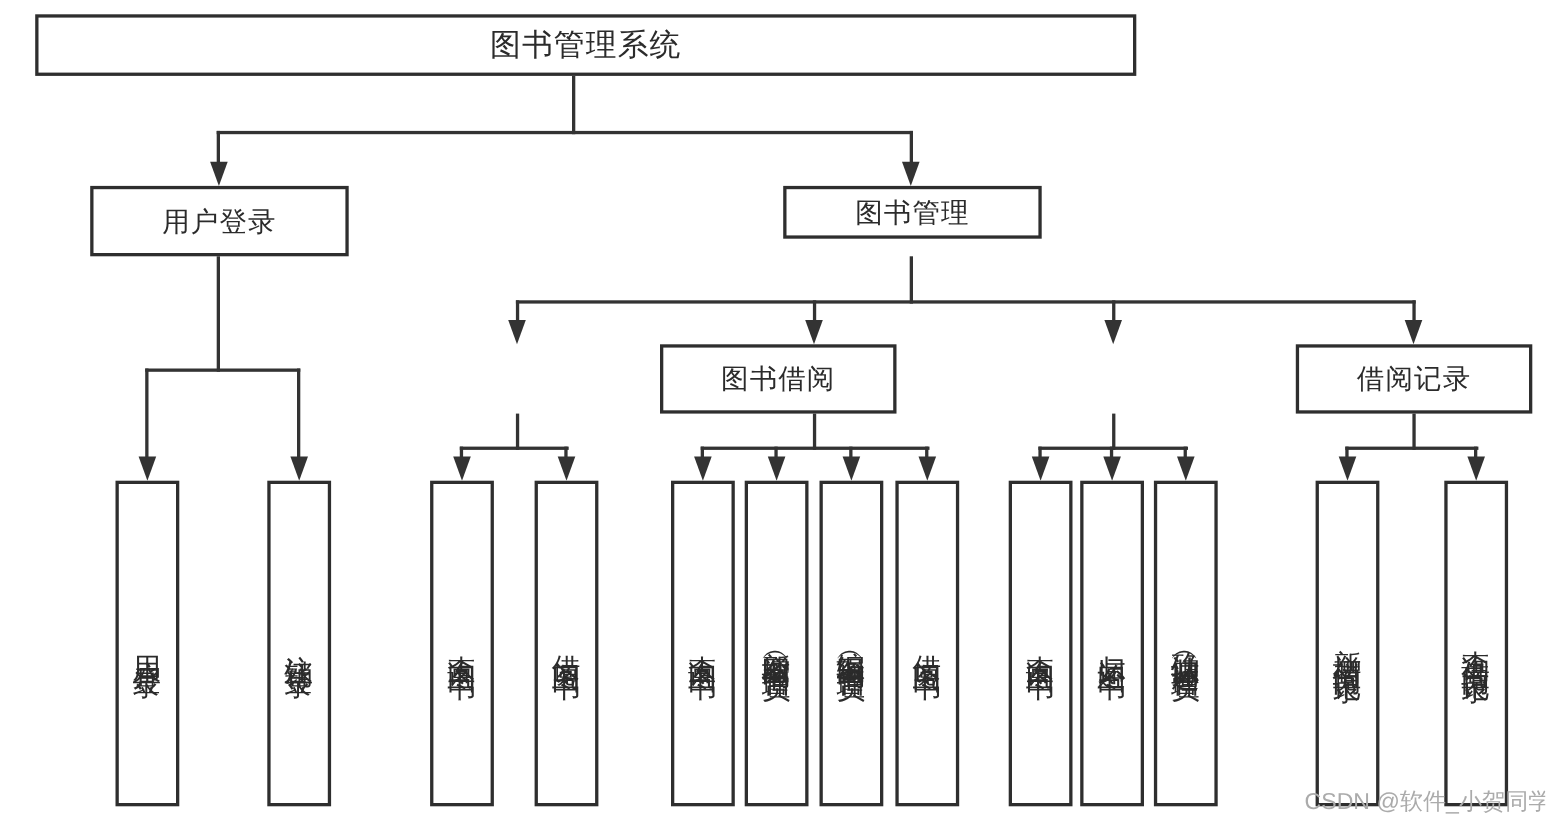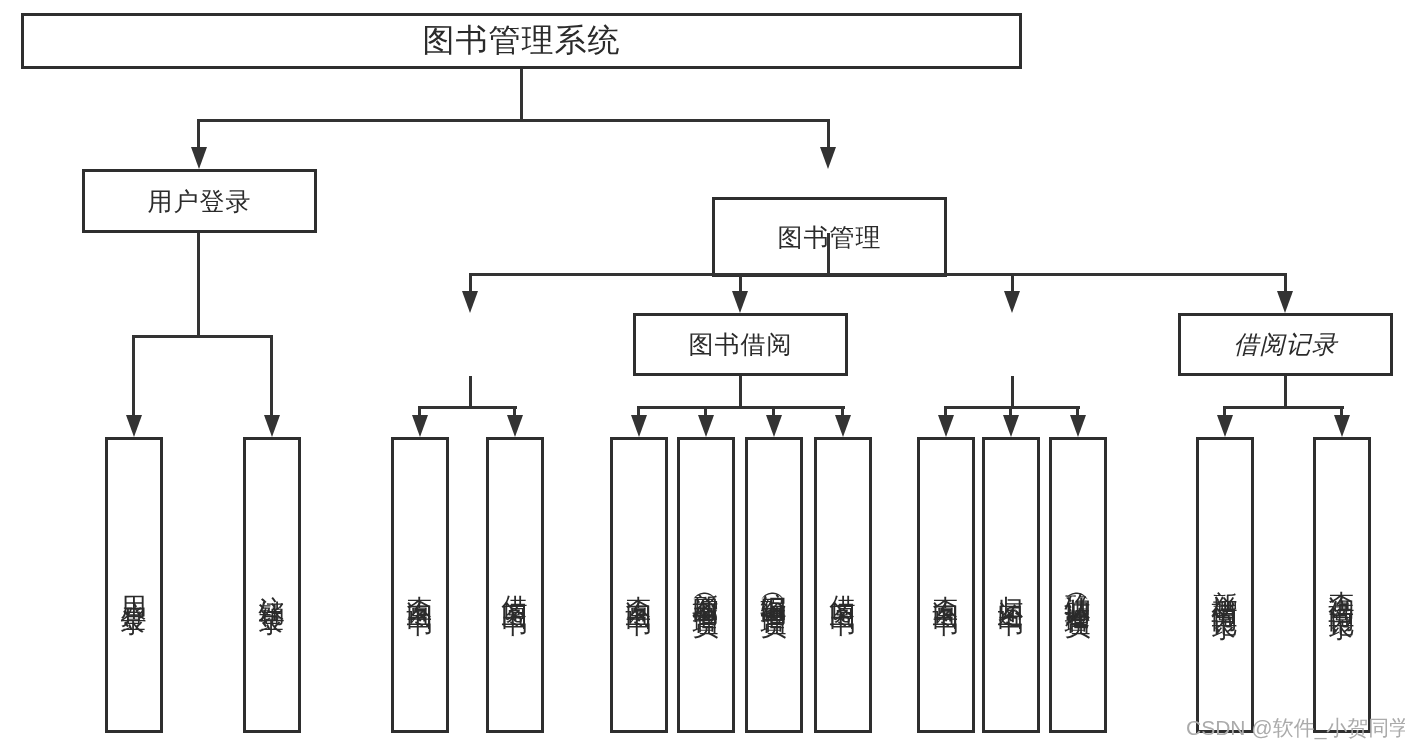--- a/index.html
+++ b/index.html
@@ -16,21 +16,21 @@
     position: absolute;
     background: #ffffff;
     border: 3px solid #2e2e2e;
     box-sizing: border-box;
     display: flex;
     align-items: center;
     justify-content: center;
     color: #2b2b2b;
   }
   .h-box { font-size: 25px; letter-spacing: 1px; white-space: nowrap; }
-  .root-box { font-size: 32px; }
+  .root-box { font-size: 28px; margin-left: 11px; }
   .v-box {
     writing-mode: vertical-rl;
     text-orientation: mixed;
     font-size: 26px;
     letter-spacing: 5px;
     line-height: 1;
   }
   .line { position: absolute; background: #333333; }
   .arrow {
     position: absolute;
@@ -57,42 +57,42 @@
   <div class="box h-box root-box" style="left:21px; top:13px; width:1001px; height:56px;">图书管理系统</div>
 
   <div class="line" style="left:520px; top:69px; width:3px; height:53px;"></div>
   <div class="line" style="left:197px; top:119px; width:633px; height:3px;"></div>
   <div class="line" style="left:197px; top:119px; width:3px; height:31px;"></div>
   <div class="line" style="left:827px; top:119px; width:3px; height:31px;"></div>
   <div class="arrow" style="left:191px; top:147px;"></div>
   <div class="arrow" style="left:820px; top:147px;"></div>
 
   <div class="box h-box" style="left:82px; top:169px; width:235px; height:64px;">用户登录</div>
-  <div class="box h-box" style="left:712px; top:169px; width:235px; height:80px;margin-top:28px;">图书管理</div>
+  <div class="box h-box" style="left:712px; top:169px; width:235px; height:48px;">图书管理</div>
 
   <div class="line" style="left:197px; top:233px; width:3px; height:105px;"></div>
   <div class="line" style="left:132px; top:335px; width:141px; height:3px;"></div>
   <div class="line" style="left:132px; top:335px; width:3px; height:82px;"></div>
   <div class="line" style="left:270px; top:335px; width:3px; height:82px;"></div>
   <div class="arrow" style="left:126px; top:415px;"></div>
   <div class="arrow" style="left:264px; top:415px;"></div>
 
   <div class="line" style="left:827px; top:233px; width:3px; height:43px;"></div>
   <div class="line" style="left:469px; top:273px; width:818px; height:3px;"></div>
   <div class="line" style="left:469px; top:273px; width:3px; height:20px;"></div>
   <div class="line" style="left:739px; top:273px; width:3px; height:20px;"></div>
   <div class="line" style="left:1011px; top:273px; width:3px; height:20px;"></div>
   <div class="line" style="left:1284px; top:273px; width:3px; height:20px;"></div>
   <div class="arrow" style="left:462px; top:291px;"></div>
   <div class="arrow" style="left:732px; top:291px;"></div>
   <div class="arrow" style="left:1004px; top:291px;"></div>
   <div class="arrow" style="left:1277px; top:291px;"></div>
 
-  <div class="box h-box" style="left:633px; top:313px; width:215px; height:63px;">图书借阅</div>
-  <div class="box h-box" style="left:1178px; top:313px; width:215px; height:63px;font-style:italic;">借阅记录</div>
+  <div class="box h-box" style="left:600px; top:313px; width:215px; height:63px;">图书借阅</div>
+  <div class="box h-box" style="left:1178px; top:313px; width:215px; height:63px;">借阅记录</div>
 
   <div class="line" style="left:469px; top:376px; width:3px; height:33px;"></div>
   <div class="line" style="left:739px; top:376px; width:3px; height:33px;"></div>
   <div class="line" style="left:1011px; top:376px; width:3px; height:33px;"></div>
   <div class="line" style="left:1284px; top:376px; width:3px; height:33px;"></div>
 
   <div class="line" style="left:418px; top:406px; width:99px; height:3px;"></div>
   <div class="line" style="left:637px; top:406px; width:208px; height:3px;"></div>
   <div class="line" style="left:944px; top:406px; width:136px; height:3px;"></div>
   <div class="line" style="left:1223px; top:406px; width:121px; height:3px;"></div>

